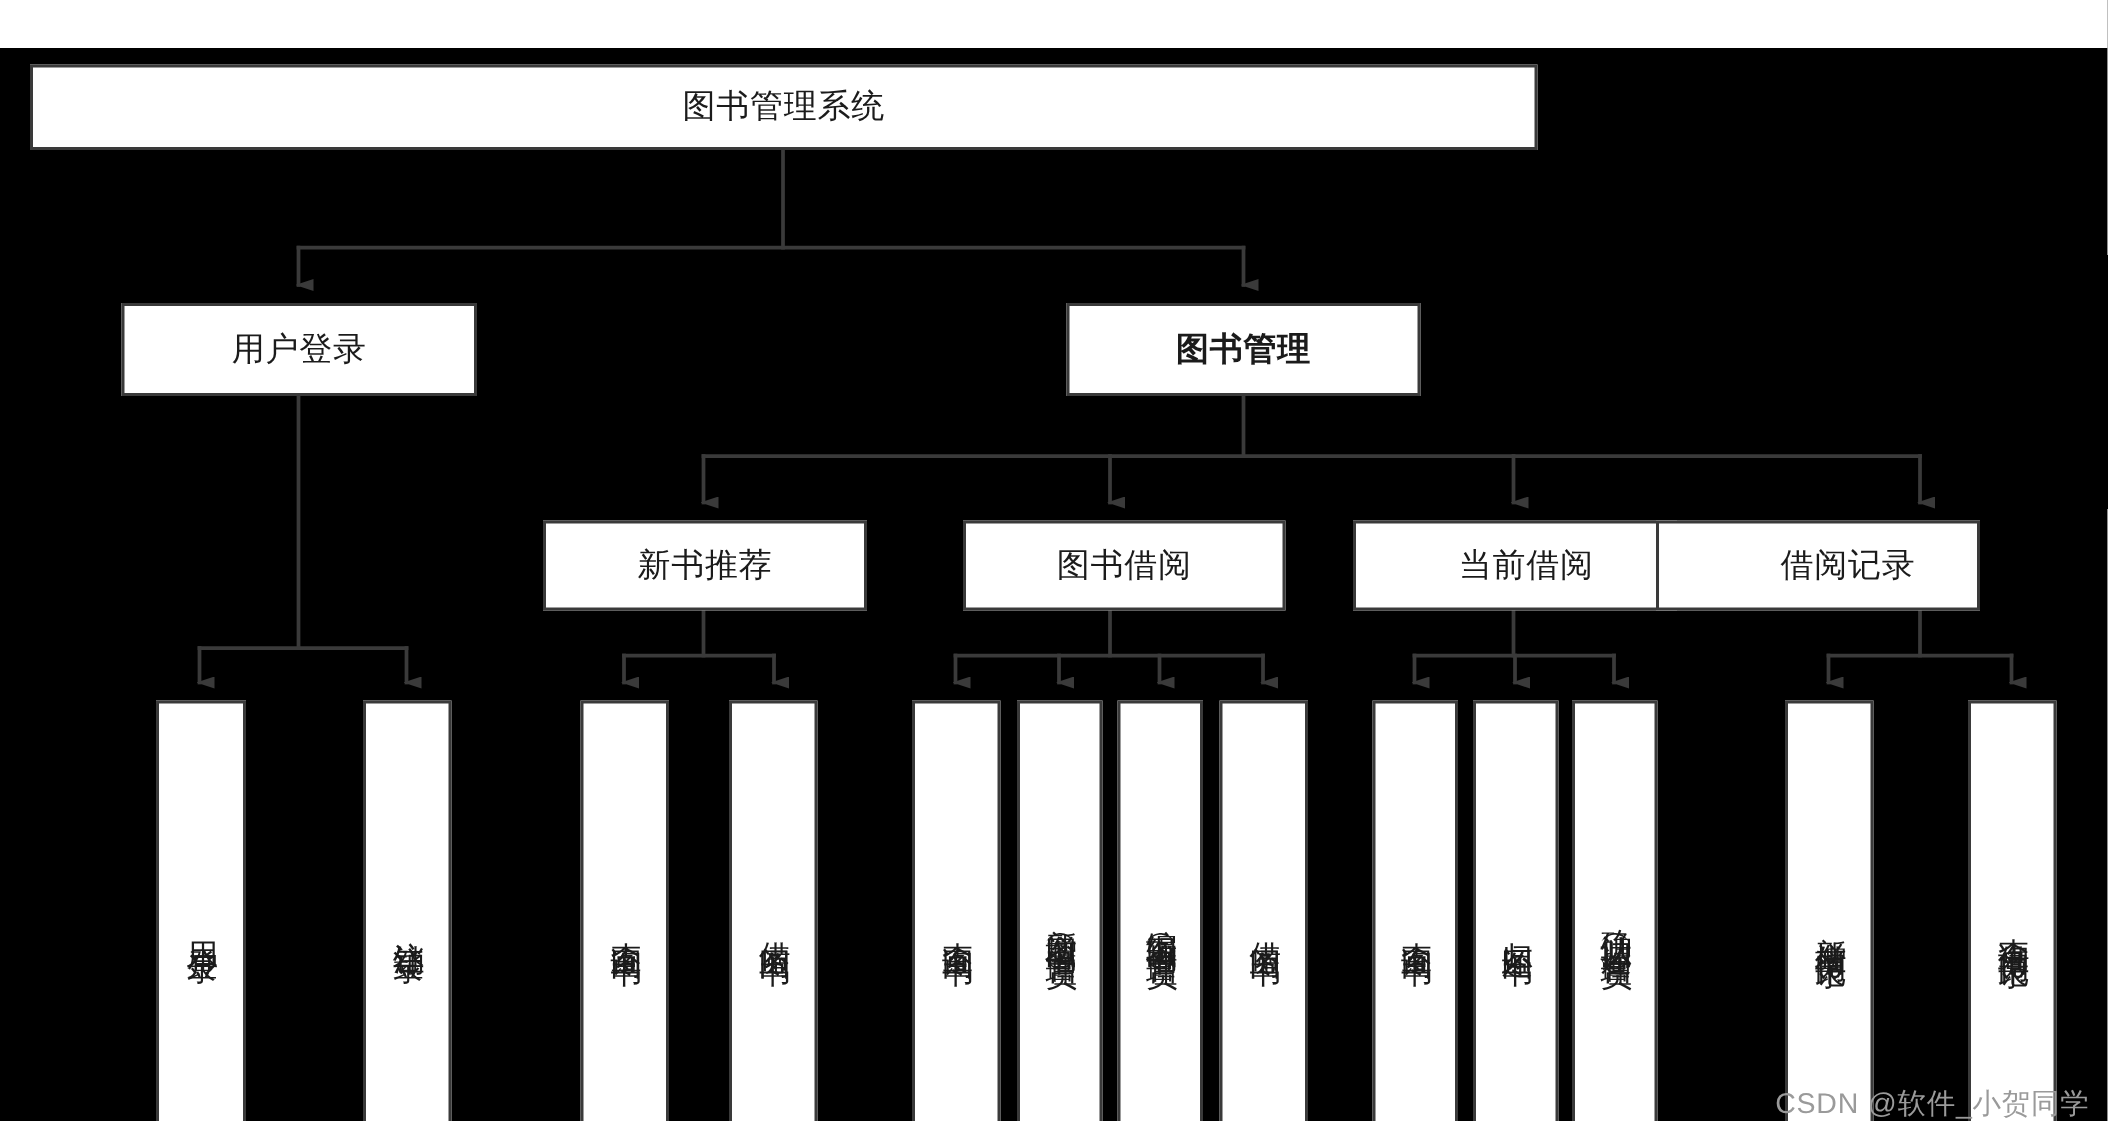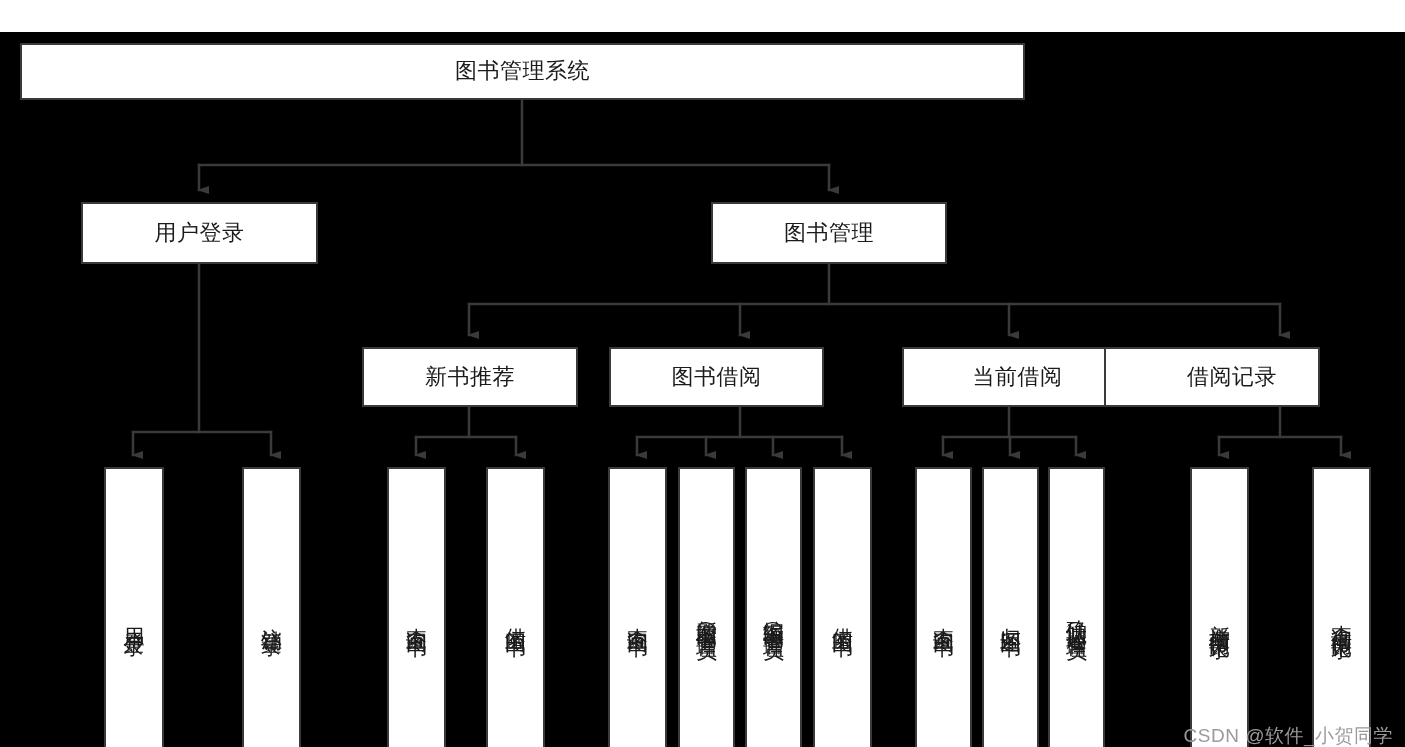--- a/index.html
+++ b/index.html
@@ -109,27 +109,27 @@
       </g>
   </svg>
 
   <div id="node-layer">
       <div class="node-box" style="left: 20px; top: 11px; width: 1005px; height: 57px;">
         <span class="node-label-h">图书管理系统</span>
       </div>
       <div class="node-box" style="left: 81px; top: 170px; width: 237px; height: 62px;">
         <span class="node-label-h">用户登录</span>
       </div>
-      <div class="node-box" style="left: 711px; top: 170px; width: 236px; height: 62px;">
+      <div class="node-box" style="left: 711px; top: 170px; width: 236px; height: 62px; font-weight: bold;">
         <span class="node-label-h">图书管理</span>
       </div>
       <div class="node-box" style="left: 362px; top: 315px; width: 216px; height: 60px; justify-content: center;">
         <span class="node-label-h">新书推荐</span>
       </div>
-      <div class="node-box" style="left: 609px; top: 315px; width: 215px; height: 60px;">
+      <div class="node-box" style="left: 642px; top: 315px; width: 215px; height: 60px;">
         <span class="node-label-h">图书借阅</span>
       </div>
       <div class="node-box" style="left: 902px; top: 315px; width: 216px; height: 60px; padding-left: 15px;">
         <span class="node-label-h">当前借阅</span>
       </div>
       <div class="node-box" style="left: 1104px; top: 315px; width: 216px; height: 60px; padding-left: 40px;">
         <span class="node-label-h">借阅记录</span>
       </div>
       <div class="node-box" style="left: 104px; top: 435px; width: 60px; height: 299px;">
         <span class="node-label-v">用户登录</span>

